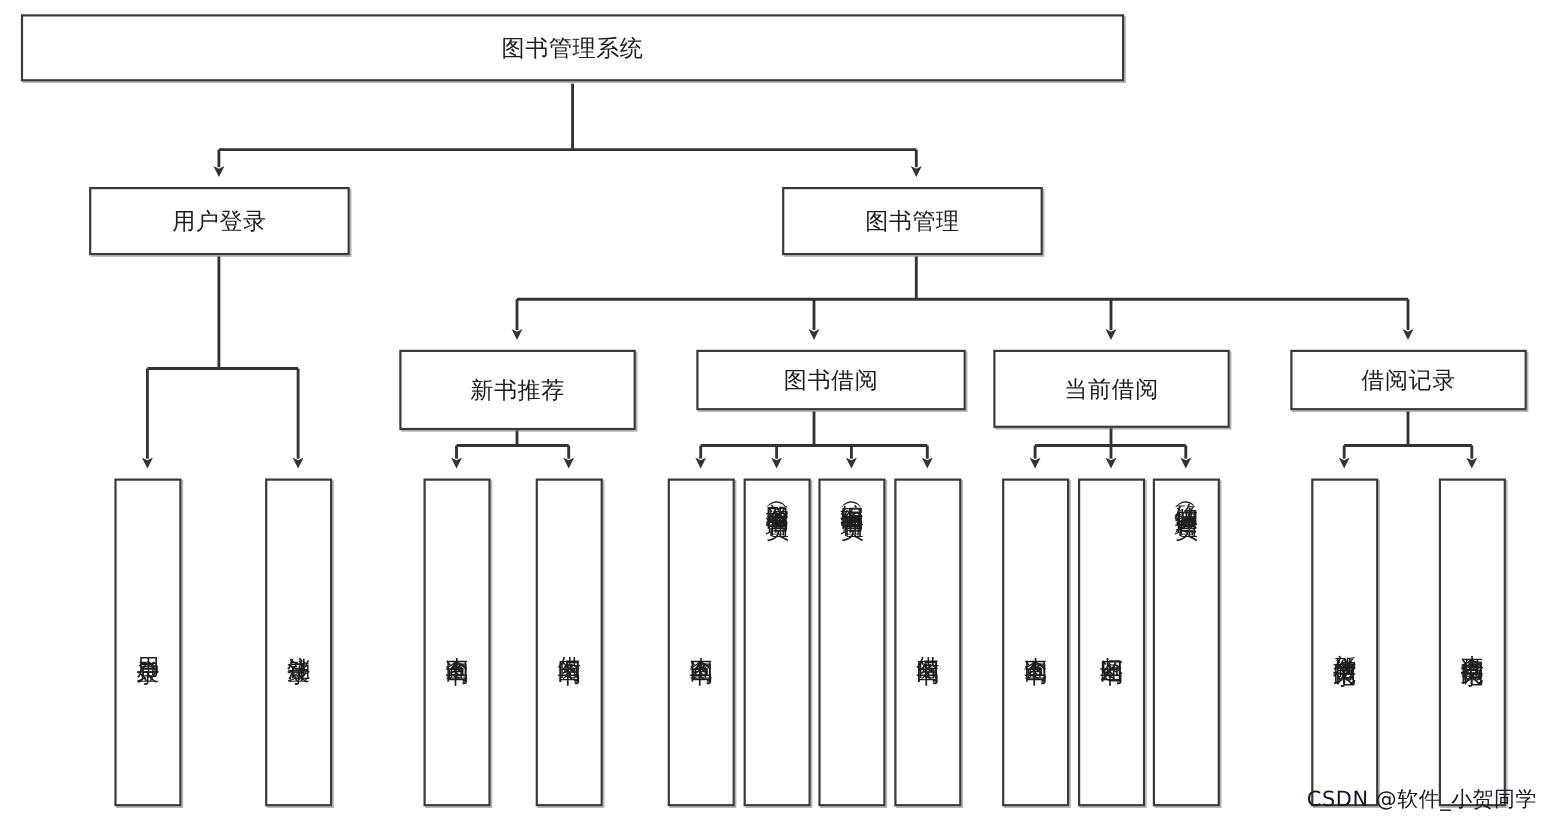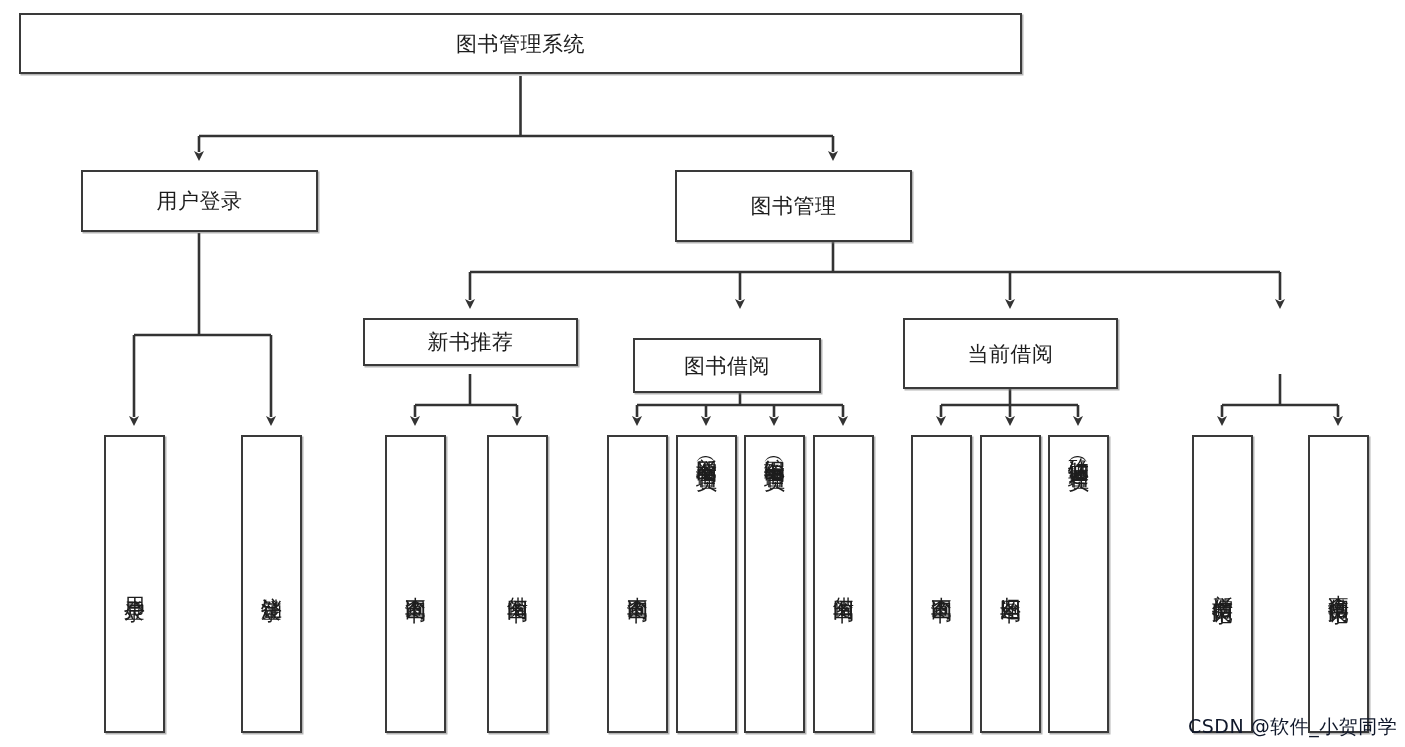--- a/index.html
+++ b/index.html
@@ -123,32 +123,35 @@
     </g>
   </svg>
 
   <div class="node horizontal" style="left:19px; top:13px; width:1003px; height:61px;">
     <span class="node-label">图书管理系统</span>
   </div>
 
   <div class="node horizontal" style="left:81px; top:170px; width:237px; height:62px;">
     <span class="node-label">用户登录</span>
   </div>
-  <div class="node horizontal" style="left:675px; top:170px; width:237px; height:72px;">
+  <div class="node horizontal" style="left:711px; top:170px; width:237px; height:62px;">
     <span class="node-label">图书管理</span>
   </div>
 
-  <div class="node horizontal" style="left:363px; top:318px; width:215px; height:48px;">
+  <div class="node horizontal" style="left:363px; top:318px; width:215px; height:73px;">
     <span class="node-label">新书推荐</span>
   </div>
-  <div class="node horizontal" style="left:633px; top:318px; width:188px; height:55px;margin-top:20px;">
+  <div class="node horizontal" style="left:633px; top:318px; width:245px; height:55px;">
     <span class="node-label">图书借阅</span>
   </div>
   <div class="node horizontal" style="left:903px; top:318px; width:215px; height:71px;">
     <span class="node-label">当前借阅</span>
+  </div>
+  <div class="node horizontal" style="left:1173px; top:318px; width:215px; height:55px;">
+    <span class="node-label">借阅记录</span>
   </div>
 
   <div class="node vertical" style="left:104px; top:435px; width:61px; height:298px;">
     <span class="node-label">用户登录</span>
   </div>
   <div class="node vertical" style="left:241px; top:435px; width:61px; height:298px;">
     <span class="node-label">注销登录</span>
   </div>
 
   <div class="node vertical" style="left:385px; top:435px; width:61px; height:298px;">

